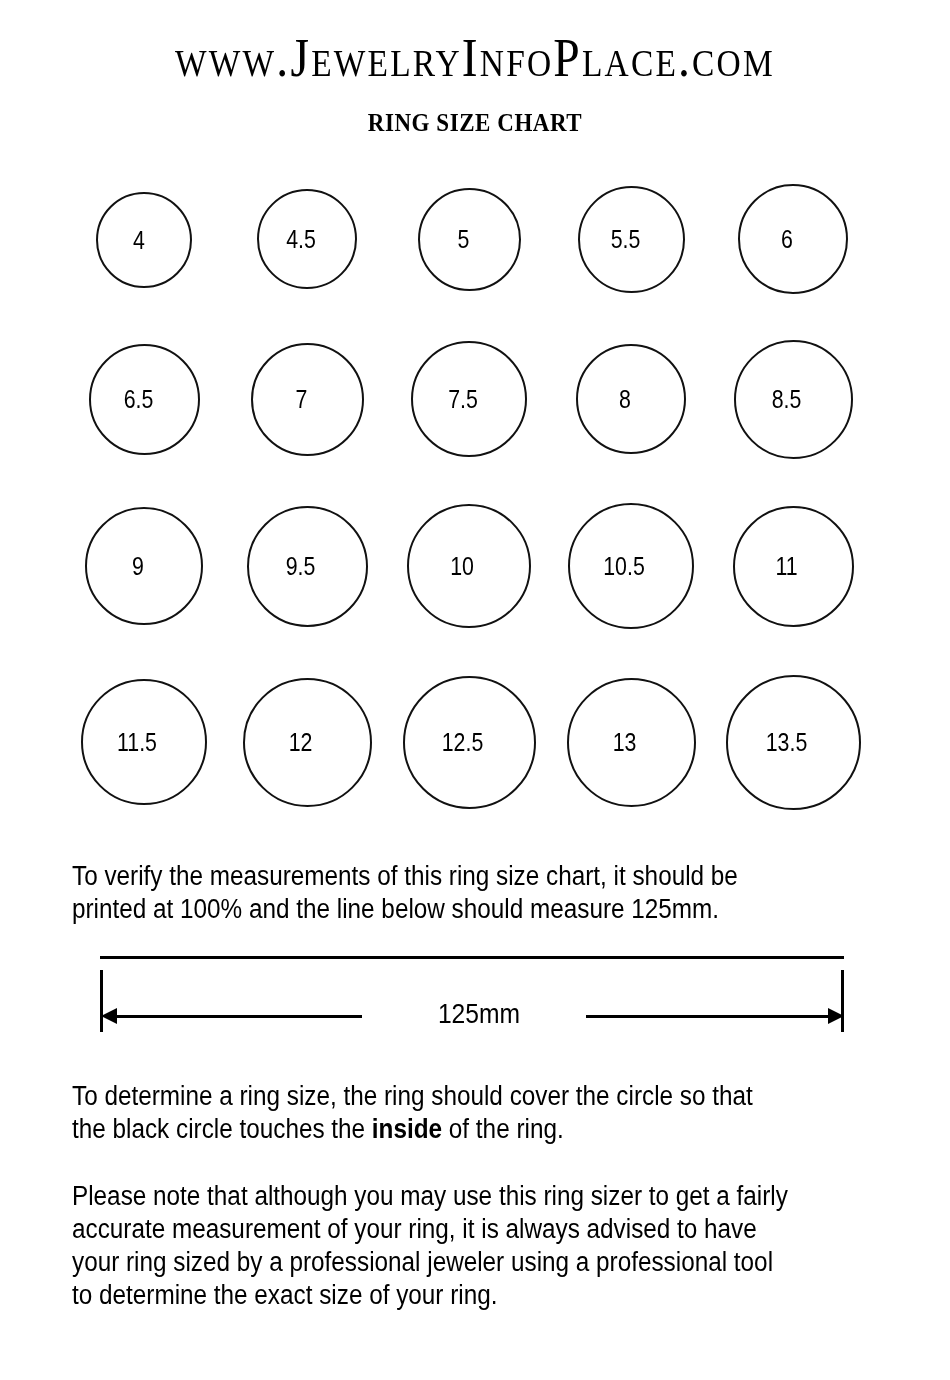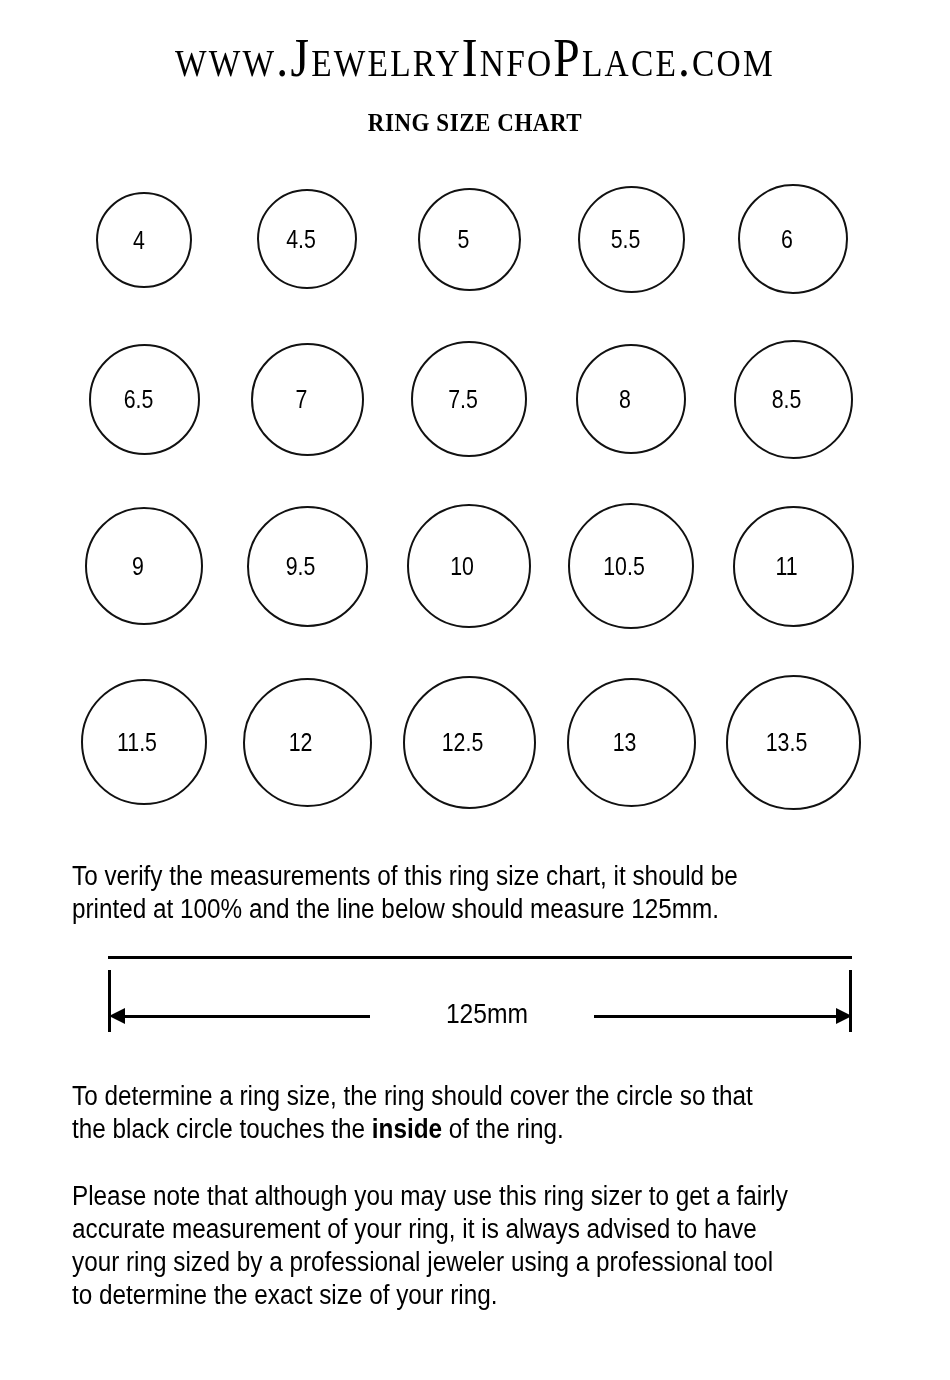--- a/index.html
+++ b/index.html
@@ -84,21 +84,21 @@
     line-height: 33px;
     color: #000000;
     transform: scaleX(0.90);
     transform-origin: left top;
   }
   .body-text b { font-weight: bold; }
 
   
   #ruler {
     position: absolute;
-    left: 12px;
+    left: 4px;
     top: 948px;
     width: 772px;
     height: 92px;
     text-decoration: underline;
   }
   #ruler-top-rule {
     position: absolute;
     left: 96px;
     top: 8px;
     width: 744px;

